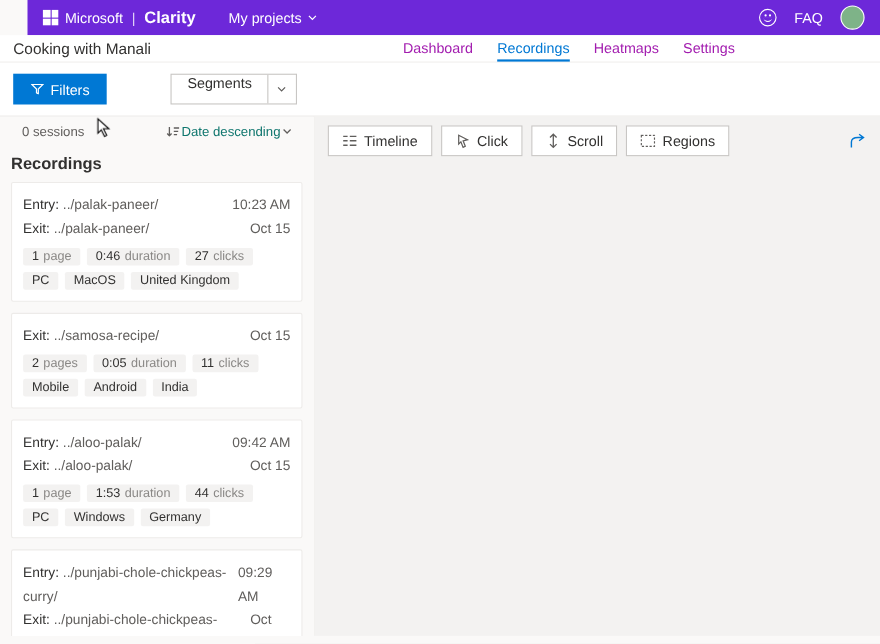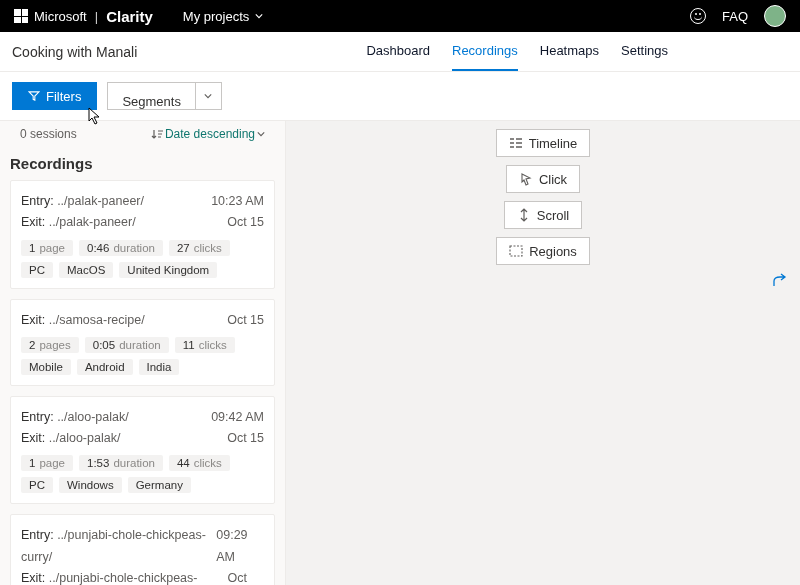--- a/index.html
+++ b/index.html
@@ -1,61 +1,61 @@
 <!DOCTYPE html>
 <html><head>
 <meta charset="utf-8">
 <style>
   * { box-sizing: border-box; margin: 0; padding: 0; }
   body { font-family: "Segoe UI", Arial, sans-serif; font-size: 13px; color: #323130; background: #faf9f8; width: 800px; height: 585px; overflow: hidden; }
   
-  .topbar { background: #000000; color: #fff; height: 32px; display: flex; align-items: center; padding: 0 14px; font-size: 13px; }
+  .topbar { background: #6d28d9; color: #fff; height: 32px; display: flex; align-items: center; padding: 0 14px; font-size: 13px; margin-left: 25px; }
   .ms-logo { display: flex; align-items: center; gap: 6px; font-weight: 400; }
   .ms-squares { width: 14px; height: 14px; display: grid; grid-template-columns: 1fr 1fr; grid-template-rows: 1fr 1fr; gap: 1px; }
   .ms-squares span { background: #fff; }
   .sep { margin: 0 8px; opacity: .8; }
   .clarity { font-weight: 700; font-size: 15px; }
   .myproj { margin-left: 30px; display: flex; align-items: center; gap: 6px; cursor: pointer; }
   .top-right { margin-left: auto; display: flex; align-items: center; gap: 16px; }
   .smile { width: 16px; height: 16px; border: 1.5px solid #fff; border-radius: 50%; position: relative; }
   .smile::before, .smile::after { content: ""; position: absolute; background: #fff; width: 2px; height: 2px; border-radius: 50%; top: 4px; }
   .smile::before { left: 4px; } .smile::after { right: 4px; }
   .smile .m { position: absolute; bottom: 3px; left: 3px; right: 3px; height: 4px; border-bottom: 1.5px solid #fff; border-radius: 0 0 6px 6px; }
   .avatar { width: 22px; height: 22px; border-radius: 50%; background: #7eb388; border: 1px solid #fff; }
   
-  .subhead { background: #fff; height: 40px; display: flex; align-items: center; border-bottom: 1px solid #edebe9; padding: 0 12px; }
+  .subhead { background: #fff; height: 25px; display: flex; align-items: center; border-bottom: 1px solid #edebe9; padding: 0 12px; }
   .projname { font-size: 14px; color: #323130; }
   .tabs { margin-left: auto; margin-right: 120px; display: flex; gap: 22px; height: 100%; align-items: center; }
-  .tab { color: #0f172a; height: 100%; display: flex; align-items: center; cursor: pointer; border-bottom: 2px solid transparent; }
+  .tab { color: #a21caf; height: 100%; display: flex; align-items: center; cursor: pointer; border-bottom: 2px solid transparent; }
   .tab.active { color: #0078d4; border-bottom-color: #0078d4; }
   
-  .filterrow { background: #fff; padding: 10px 12px; display: flex; align-items: center; gap: 10px; border-bottom: 1px solid #edebe9; }
+  .filterrow { background: #fff; padding: 10px 12px; display: flex; align-items: center; gap: 22px; border-bottom: 1px solid #edebe9; }
   .btn-filters { background: #0078d4; color: #fff; border: none; height: 28px; padding: 0 16px; display: flex; align-items: center; gap: 6px; font-size: 13px; cursor: pointer; }
-  .btn-seg { background: #fff; border: 1px solid #c8c6c4; height: 28px; display: flex; align-items: flex-end; cursor: pointer; }
+  .btn-seg { background: #fff; border: 1px solid #c8c6c4; height: 28px; display: flex; align-items: flex-start; cursor: pointer; margin-left: 36px; }
   .btn-seg .lbl { padding: 0 14px; }
   .btn-seg .dd { border-left: 1px solid #c8c6c4; width: 26px; display: flex; align-items: center; justify-content: center; height: 100%; }
   .funnel { width: 12px; height: 10px; }
   .chev { width: 8px; height: 8px; }
   
   .columns { display: flex; height: calc(585px - 32px - 32px - 49px); }
   .leftcol { width: 286px; background: #faf9f8; border-right: 1px solid #edebe9; overflow-y: auto; }
   .rightcol { flex: 1; background: #f3f2f1; }
   .left-head { display: flex; align-items: center; justify-content: space-between; padding: 6px 20px; color: #605e5c; font-size: 12px; }
   .sortctl { display: flex; align-items: center; gap: 2px; cursor: pointer; color: #0f766e; }
   .rec-title { font-size: 15px; font-weight: 600; padding: 8px 10px 8px 10px; color: #323130; }
   .card { background: #fff; border: 1px solid #edebe9; border-radius: 2px; margin: 0 10px 10px 10px; padding: 10px; }
   .row { display: flex; justify-content: space-between; font-size: 12.5px; color: #323130; line-height: 1.7; }
   .row .label { color: #323130; }
   .row .path { color: #605e5c; }
   .row .time { color: #605e5c; }
   .chips { margin-top: 6px; display: flex; flex-wrap: wrap; gap: 6px; }
   .chip { background: #f3f2f1; padding: 2px 8px; font-size: 11.5px; color: #323130; border-radius: 2px; display: flex; gap: 4px; align-items: baseline; }
   .chip .sub { color: #8a8886; }
   
-  .tool-row { padding: 8px 12px; display: flex; align-items: center; gap: 8px; flex-direction: column; }
+  .tool-row { padding: 8px 12px; display: flex; align-items: center; gap: 8px; }
   .tool-btn { background: #fff; border: 1px solid #c8c6c4; height: 28px; padding: 0 12px; display: flex; align-items: center; gap: 6px; cursor: pointer; font-size: 13px; color: #323130; }
   .tool-icon { width: 14px; height: 14px; display: flex; align-items: center; justify-content: center; }
   .share { margin-left: auto; color: #0078d4; cursor: pointer; }
   .cursor { position: absolute; left: 88px; top: 107px; width: 14px; height: 18px; pointer-events: none; }
   svg { display: block; }
 </style>
 </head>
 <body>
 
 <div class="topbar">

